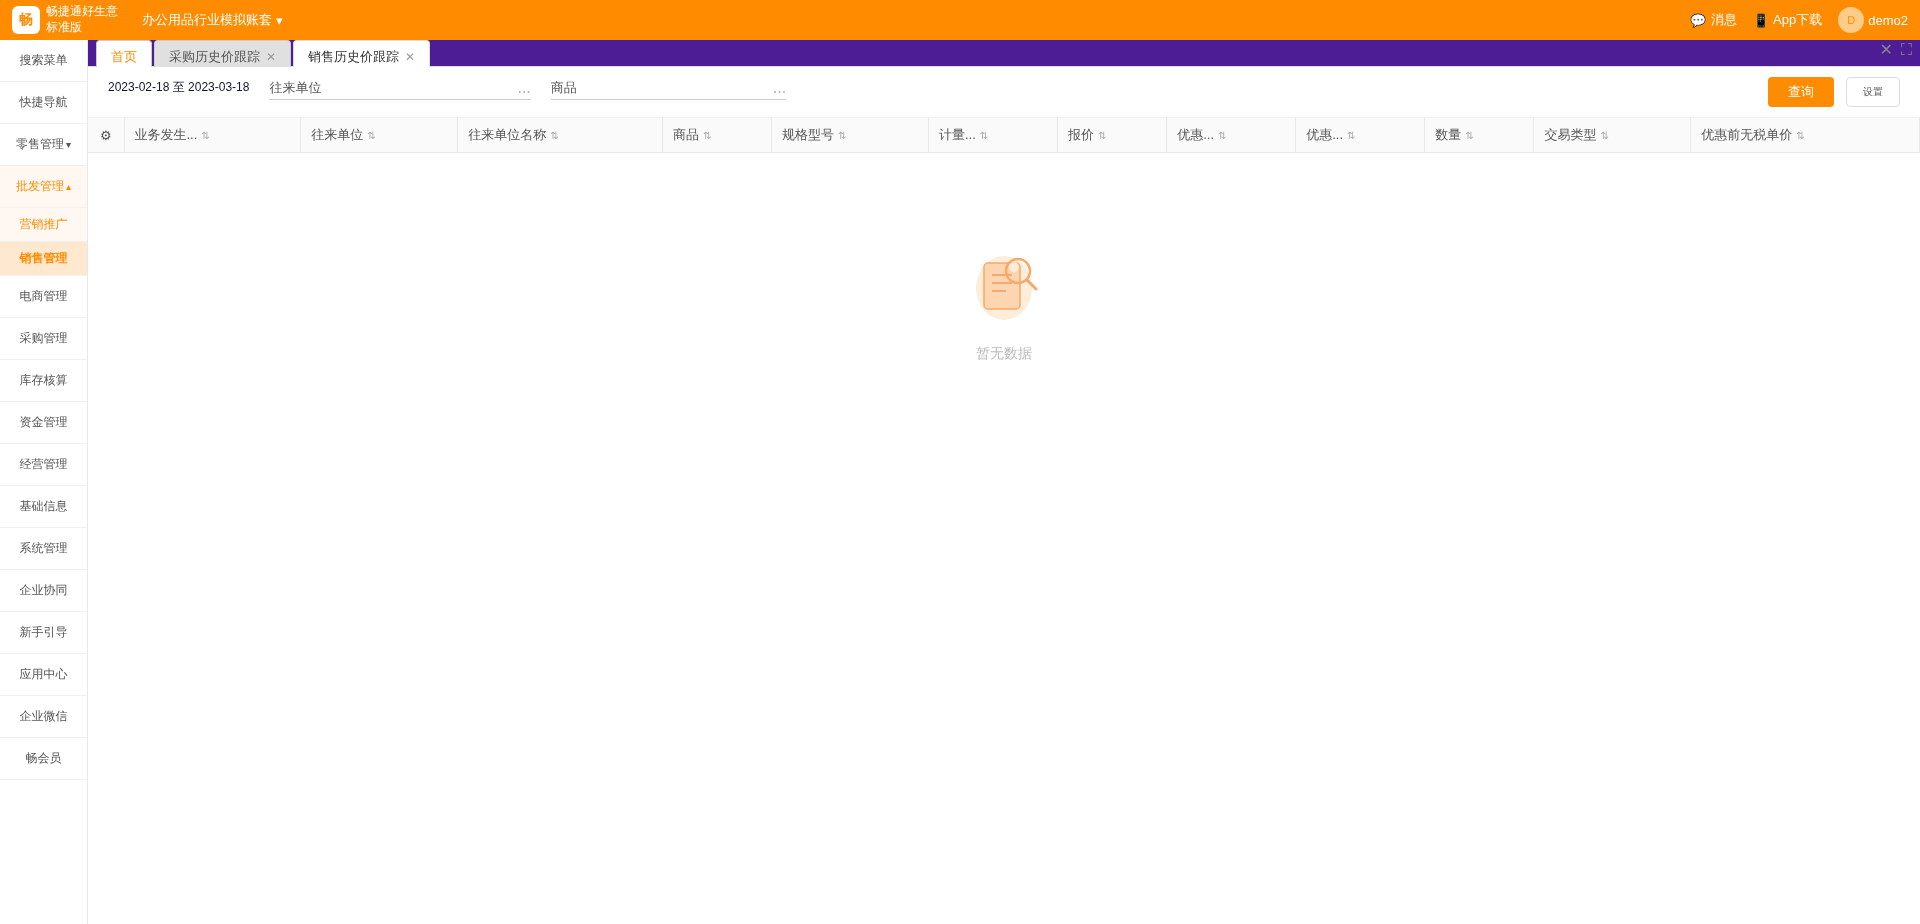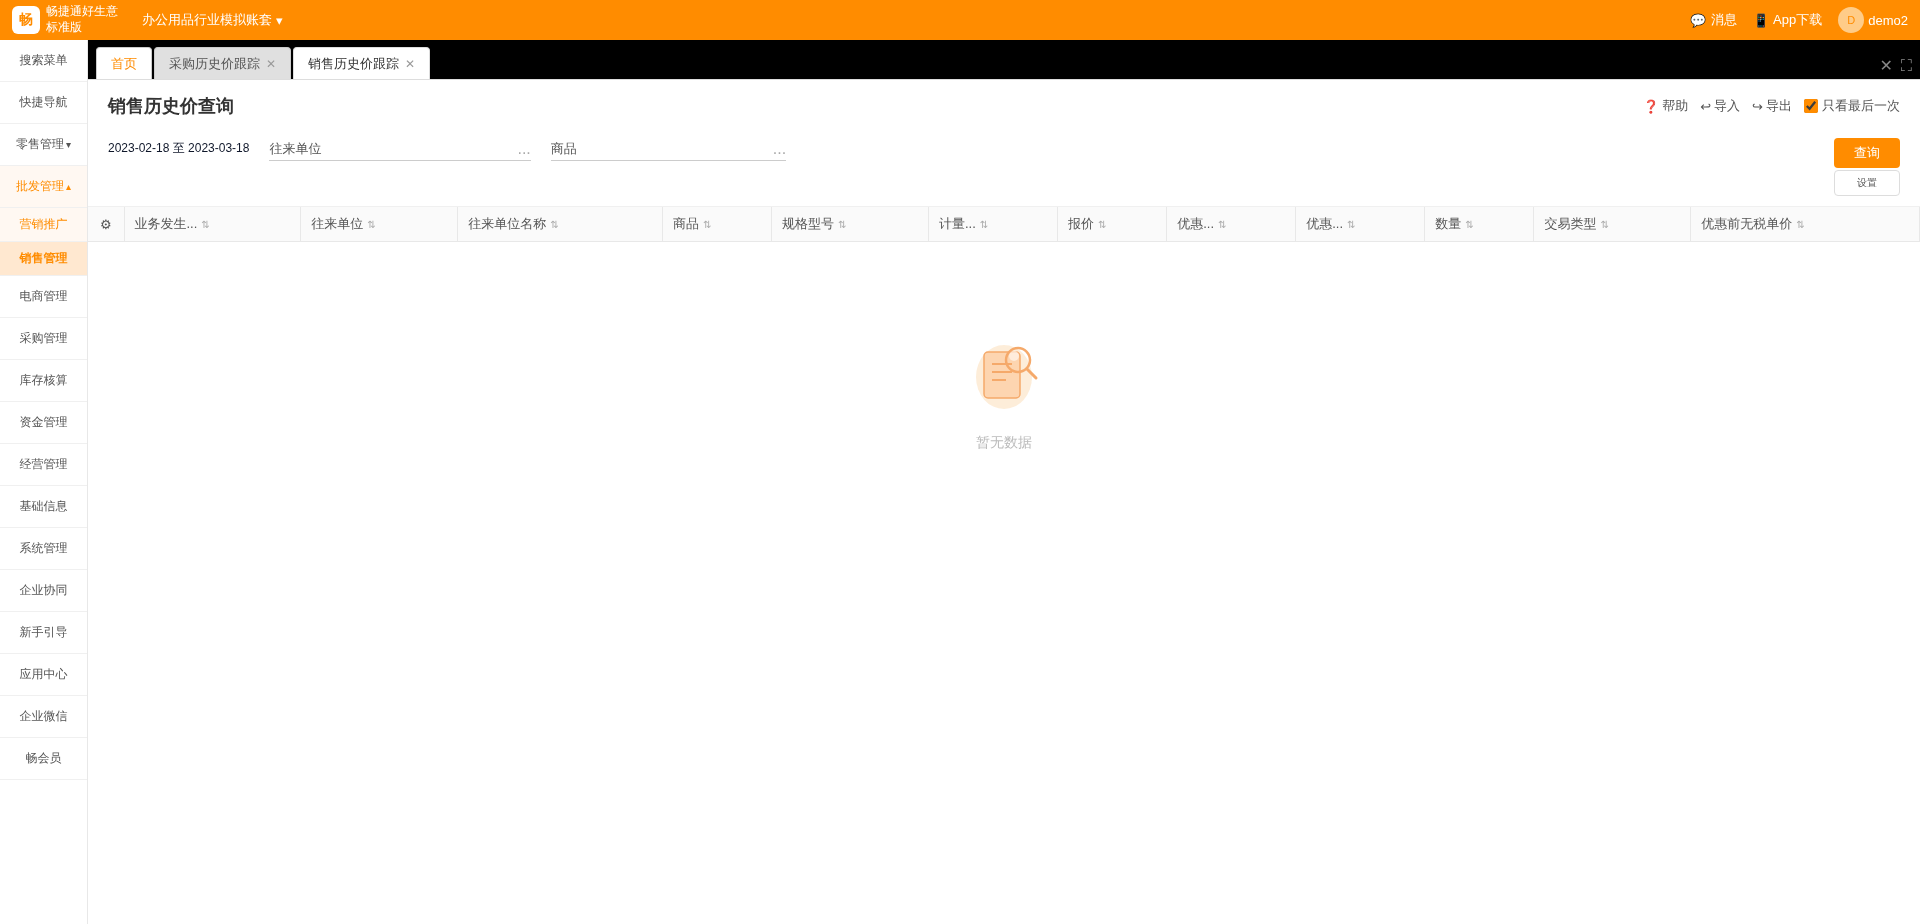--- a/index.html
+++ b/index.html
@@ -23,21 +23,21 @@
     
     .sidebar { width: 88px; background: #fff; border-right: 1px solid #e8e8e8; display: flex; flex-direction: column; flex-shrink: 0; overflow-y: auto; }
     .sidebar-item { padding: 12px 4px; text-align: center; cursor: pointer; color: #555; font-size: 12px; border-bottom: 1px solid #f0f0f0; }
     .sidebar-item.has-sub { display: flex; align-items: center; justify-content: center; gap: 2px; }
     .sidebar-sub { padding: 8px 4px; text-align: center; cursor: pointer; color: #ff8c00; font-size: 12px; background: #fff8f2; border-bottom: 1px solid #f0f0f0; }
 
     
     .content-area { flex: 1; display: flex; flex-direction: column; overflow: hidden; }
 
     
-    .tab-bar { height: 40px; background: #000000; display: flex; align-items: flex-end; padding: 0 8px; gap: 2px; flex-shrink: 0; border-bottom: 1px solid #ddd; }
+    .tab-bar { height: 27px; background: #4c1d95; display: flex; align-items: flex-start; padding: 0 8px; gap: 2px; flex-shrink: 0; border-bottom: 1px solid #ddd; }
     .tab { height: 32px; padding: 0 14px; border-radius: 4px 4px 0 0; display: flex; align-items: center; gap: 6px; font-size: 13px; cursor: pointer; background: #e0e0e0; color: #555; border: 1px solid #ccc; border-bottom: none; }
     .tab.active { background: #fff; color: #333; border-color: #ddd; }
     .tab-close { font-size: 12px; color: #999; cursor: pointer; line-height: 1; }
     .tab-home { background: #fff; color: #ff8c00; }
     .tab-action-btn { background: none; border: none; cursor: pointer; color: #888; font-size: 16px; }
 
     
     .page-content { flex: 1; background: #fff; overflow: auto; padding: 0; }
     .page-title { font-size: 18px; font-weight: bold; color: #333; }
     .filter-label { color: #555; font-size: 13px; }
@@ -187,62 +187,41 @@
       </div>
       <div style="flex:1;"></div>
       <div style="display:flex; align-items:center; gap:8px; padding-bottom:4px;">
         <button class="tab-action-btn">✕</button>
         <button class="tab-action-btn">⛶</button>
       </div>
     </div>
 
     <div class="page-content">
 
-      <div class="page-header-row">
-        <div class="page-title">销售历史价查询</div>
-        <div class="page-header-actions">
-          <div class="action-link">
-            <span>❓</span>
-            <span>帮助</span>
-          </div>
-          <div class="action-link">
-            <span>↩</span>
-            <span>导入</span>
-          </div>
-          <div class="action-link">
-            <span>↪</span>
-            <span>导出</span>
-          </div>
-          <label class="checkbox-label">
-            <input type="checkbox" checked="" style="">
-            <span>只看最后一次</span>
-          </label>
-        </div>
-      </div>
 
       <div class="filter-row">
         <div class="filter-col">
           <div class="date-range-text">2023-02-18 至 2023-03-18</div>
         </div>
 
         <div class="filter-field">
           <span class="filter-label">往来单位</span>
           <input type="text" style="">
           <span class="filter-dots">...</span>
         </div>
 
         <div class="filter-field">
           <span class="filter-label">商品</span>
           <input type="text" style="">
           <span class="filter-dots">...</span>
         </div>
 
         <div style="flex:1;"></div>
 
-        <div style="display:flex; flex-direction:column; gap:2px;">
+        <div style="display:flex; flex-direction:row; gap:12px;">
           <button class="btn-query">查询</button>
           <button class="btn-settings">设置</button>
         </div>
       </div>
 
       <div class="table-container">
         <table>
           <thead>
             <tr>
               <th style="width:36px; text-align:center;">

